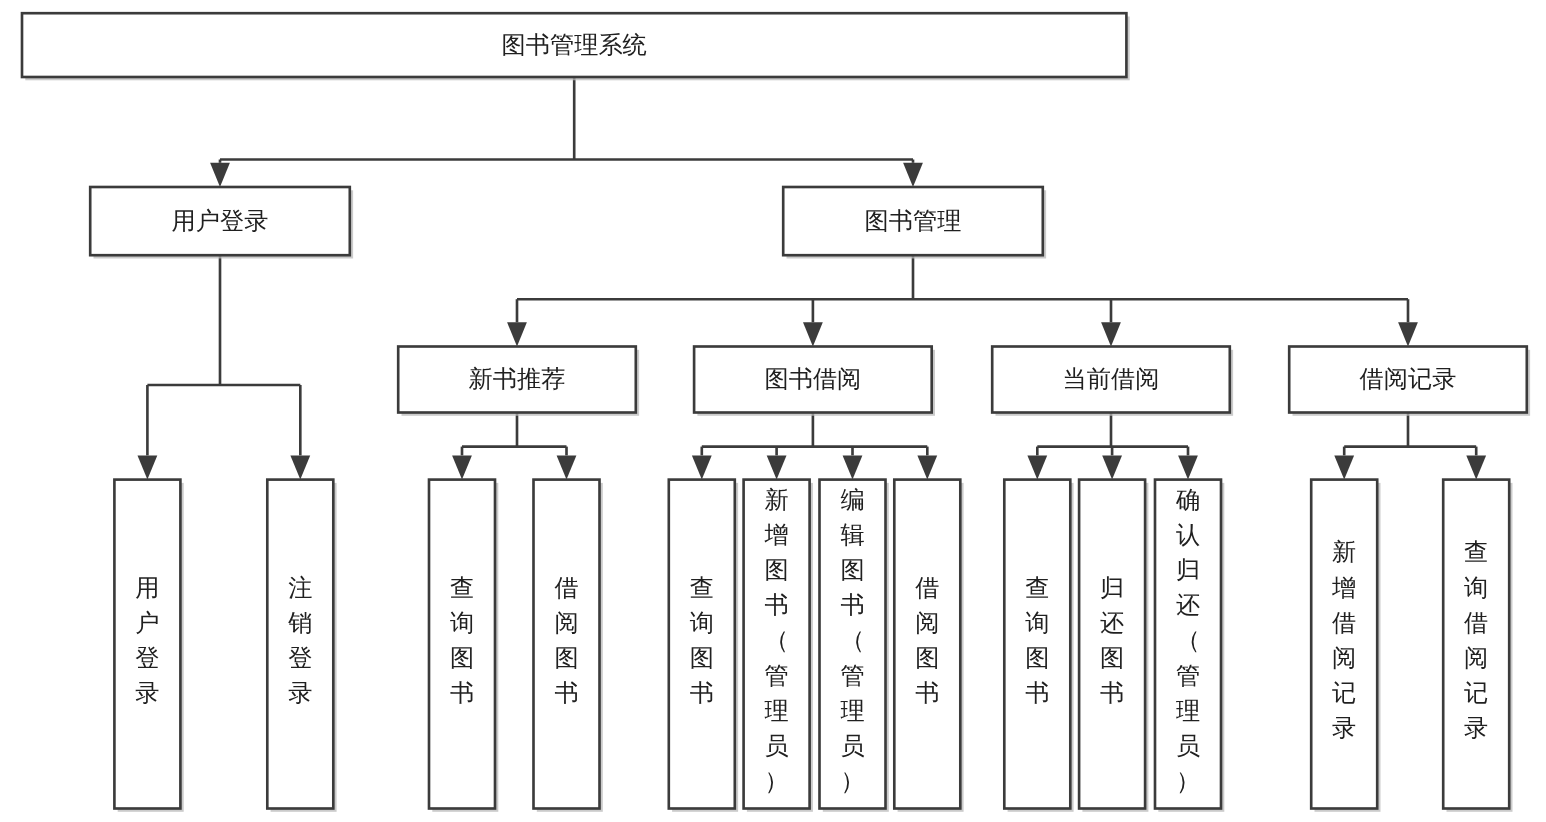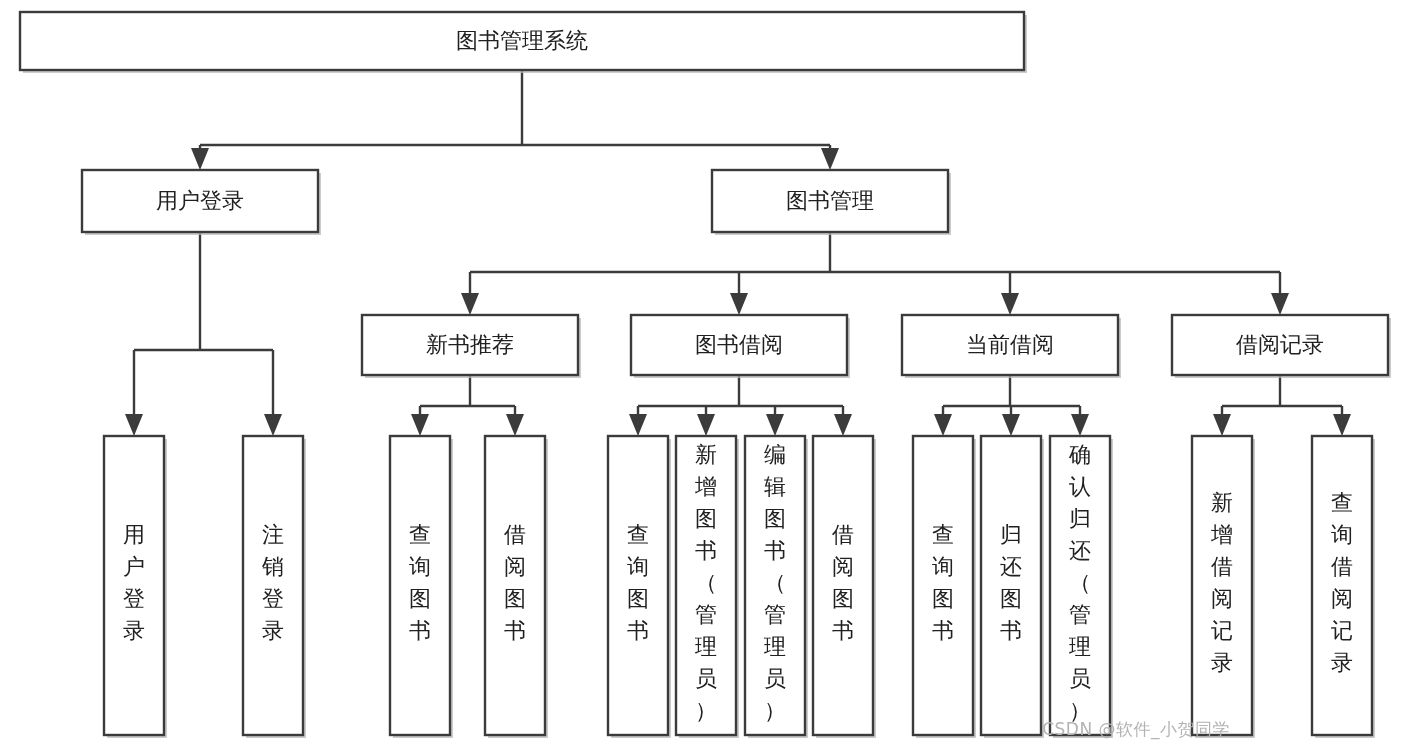--- a/index.html
+++ b/index.html
@@ -228,15 +228,14 @@
           <text class="node-label-vertical" x="1222" y="509.5"><tspan x="1222" dy="0">新</tspan><tspan x="1222" dy="32">增</tspan><tspan x="1222" dy="32">借</tspan><tspan x="1222" dy="32">阅</tspan><tspan x="1222" dy="32">记</tspan><tspan x="1222" dy="32">录</tspan></text>
         </g>
         <g>
           <rect x="1315" y="439" width="60" height="299" class="node-shadow"></rect>
           <rect x="1312" y="436" width="60" height="299" class="node-rect"></rect>
           <text class="node-label-vertical" x="1342" y="509.5"><tspan x="1342" dy="0">查</tspan><tspan x="1342" dy="32">询</tspan><tspan x="1342" dy="32">借</tspan><tspan x="1342" dy="32">阅</tspan><tspan x="1342" dy="32">记</tspan><tspan x="1342" dy="32">录</tspan></text>
         </g>
       </g>
   </svg>
 
-  <div class="watermark-text">CSDN @软件_小贺同学</div>
 
 </div>
 
 </body></html>

